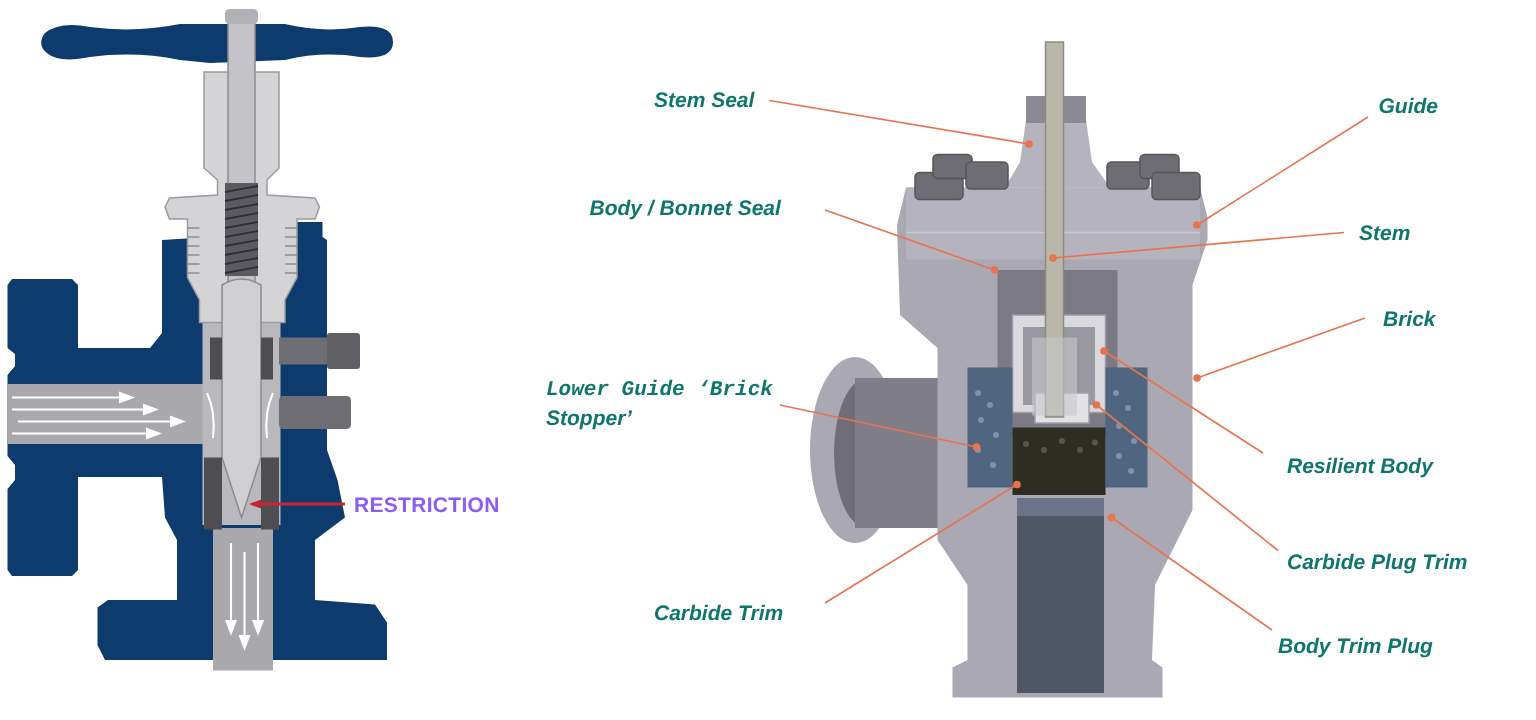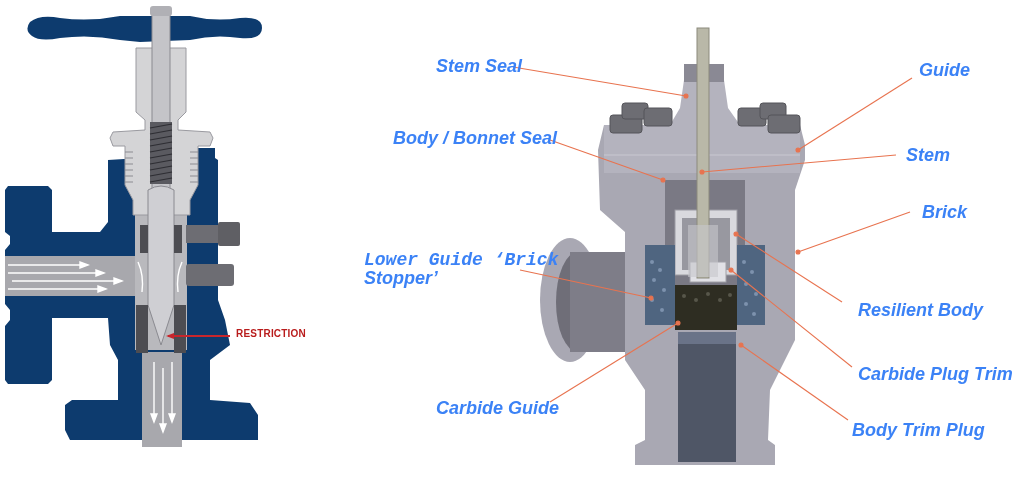--- a/index.html
+++ b/index.html
@@ -1,23 +1,23 @@
 <!DOCTYPE html>
 <html><head>
   <meta charset="utf-8">
   <style>
     html, body { margin: 0; padding: 0; background: #ffffff; }
     body { width: 1024px; height: 480px; position: relative; overflow: hidden;
            font-family: "Liberation Sans", sans-serif; }
     svg.canvas { position: absolute; left: 0; top: 0; }
     .label { position: absolute; font-family: "Liberation Sans", sans-serif;
-             font-weight: bold; font-style: italic; font-size: 18px;
-             color: #3b82f6; white-space: nowrap; line-height: 17px; }
+             font-weight: bold; font-style: italic; font-size: 14px;
+             color: #0f766e; white-space: nowrap; line-height: 17px; }
     .restriction { position: absolute; font-family: "Liberation Sans", sans-serif;
-                   font-weight: bold; font-size: 10px; color: #b91c1c;
+                   font-weight: bold; font-size: 14px; color: #8b5cf6;
                    letter-spacing: 0.2px; }
   </style>
 </head>
 <body>
 
 <svg class="canvas" width="1024" height="480" viewBox="0 0 1024 480">
 
   <g>
 
     <path fill="#0d3b6e" d="M8 186 L48 186 L52 190 L52 232 L100 232 L108 222 L108 160 L140 158 L140 148 L215 148 L215 158 L218 160 L218 300 L225 320 L230 345 L210 360 L210 400 L250 403 L258 415 L258 440 L70 440 L65 430 L65 405 L72 400 L118 400 L118 360 L110 345 L108 318 L52 318 L52 380 L48 384 L8 384 L5 380 L5 326 L10 320 L10 310 L5 304 L5 250 L10 244 L10 236 L5 232 L5 190 Z"></path>
@@ -189,19 +189,19 @@
       <circle cx="741" cy="345" r="2"></circle>
   </g>
 </svg>
 
 <div class="restriction" style="left:236px; top:328px;">RESTRICTION</div>
 
 <div class="label" style="left:436px; top:58px;">Stem Seal</div>
 <div class="label" style="left:393px; top:130px;">Body / Bonnet Seal</div>
 <div class="label" style="left:364px; top:252px;font-family:Liberation Mono, monospace;">Lower Guide ‘Brick</div>
 <div class="label" style="left:364px; top:270px;">Stopper’</div>
-<div class="label" style="left:436px; top:400px;">Carbide Guide</div>
+<div class="label" style="left:436px; top:400px;">Carbide Trim</div>
 <div class="label" style="left:919px; top:62px;">Guide</div>
 <div class="label" style="left:906px; top:147px;">Stem</div>
 <div class="label" style="left:922px; top:204px;">Brick</div>
 <div class="label" style="left:858px; top:302px;">Resilient Body</div>
 <div class="label" style="left:858px; top:366px;">Carbide Plug Trim</div>
 <div class="label" style="left:852px; top:422px;">Body Trim Plug</div>
 
 </body></html>

